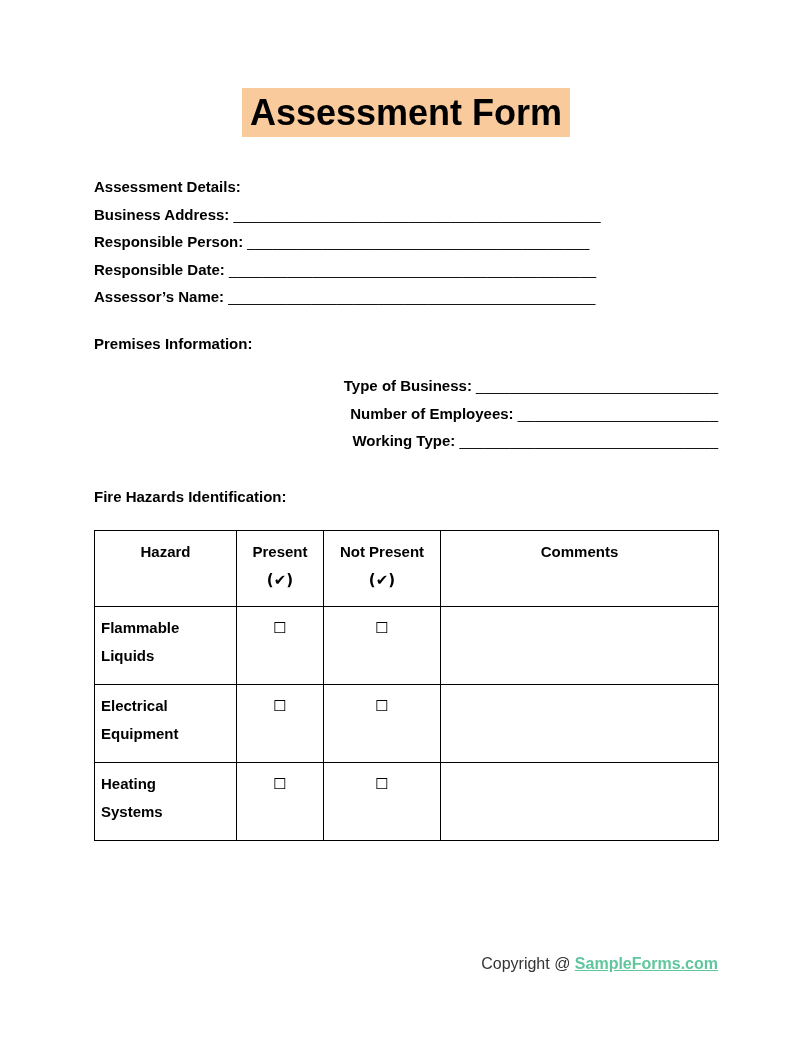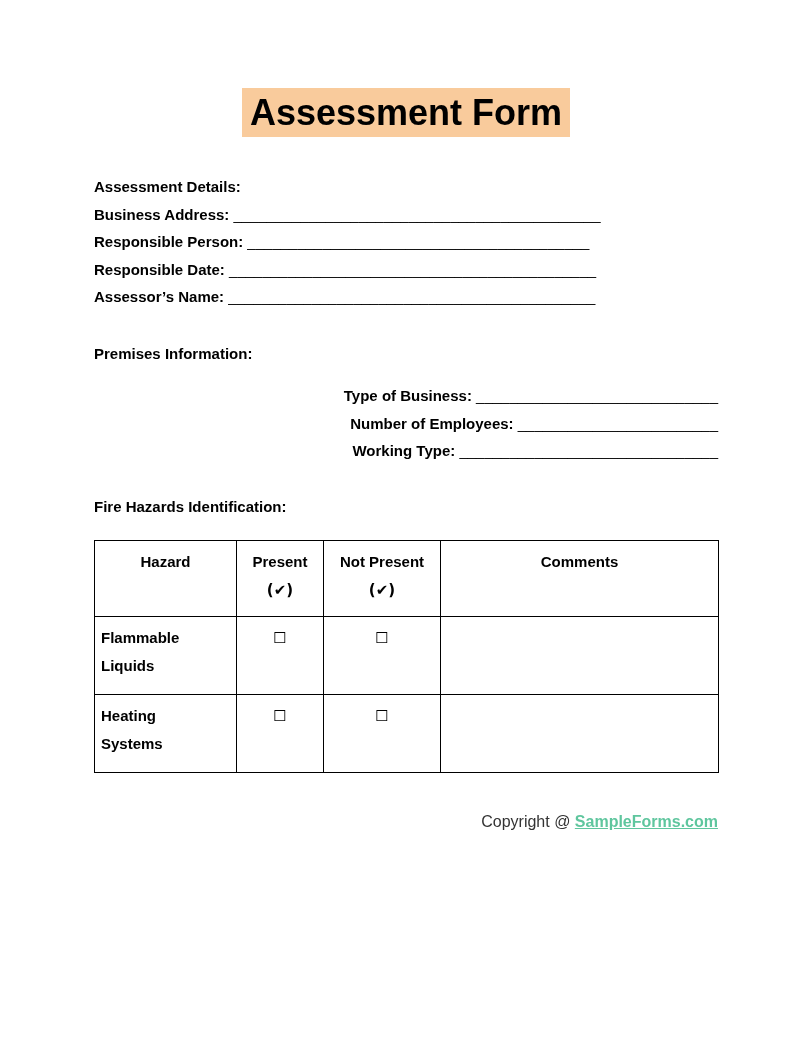--- a/index.html
+++ b/index.html
@@ -35,21 +35,21 @@
     display: inline-block;
   }
 
   
   .section { font-size: 15px; line-height: 27.5px; }
   .section .heading { font-weight: bold; }
   .field-line .label { font-weight: bold; }
   .field-line .blank { font-weight: normal; white-space: pre; }
 
   .assessment-block { margin-top: 36px; }
-  .premises-heading { margin-top: 29px; }
+  .premises-heading { margin-top: 19px; }
   .premises-fields { margin-top: 15px; text-align: right; }
   .hazards-heading { margin-top: 28px; }
 
   
   table.hazards-table {
     margin-top: 20px;
     border-collapse: collapse;
     table-layout: fixed;
     width: 624px;
   }
@@ -71,21 +71,21 @@
   td.checkbox-cell { text-align: center; }
   .checkbox {
     font-family: "DejaVu Sans", sans-serif;
     font-size: 15px;
     cursor: default;
   }
   .check-glyph { font-family: "DejaVu Sans", sans-serif; }
 
   
   .footer {
-    margin-top: 40px;
+    margin-top: 114px;
     text-align: right;
     font-size: 16px;
     color: #333333;
   }
   .footer .site-link {
     color: #5fc69e;
     font-weight: bold;
     text-decoration: underline;
   }
 </style>
@@ -168,20 +168,33 @@
         <td class="checkbox-cell">
           <span class="checkbox">☐</span>
         </td>
         <td class="checkbox-cell">
           <span class="checkbox">☐</span>
         </td>
         <td></td>
       </tr>
       <tr>
         <td class="hazard-name">
+          <div>Electrical</div>
+          <div>Equipment</div>
+        </td>
+        <td class="checkbox-cell">
+          <span class="checkbox">☐</span>
+        </td>
+        <td class="checkbox-cell">
+          <span class="checkbox">☐</span>
+        </td>
+        <td></td>
+      </tr>
+      <tr>
+        <td class="hazard-name">
           <div>Heating</div>
           <div>Systems</div>
         </td>
         <td class="checkbox-cell">
           <span class="checkbox">☐</span>
         </td>
         <td class="checkbox-cell">
           <span class="checkbox">☐</span>
         </td>
         <td></td>

